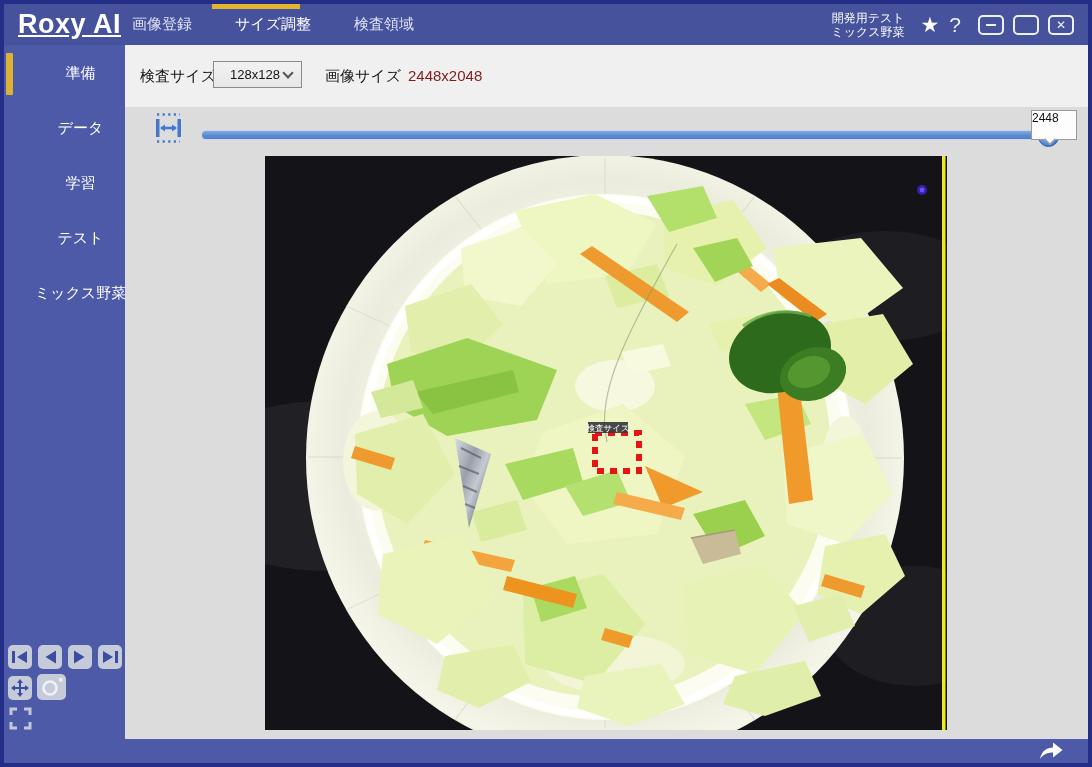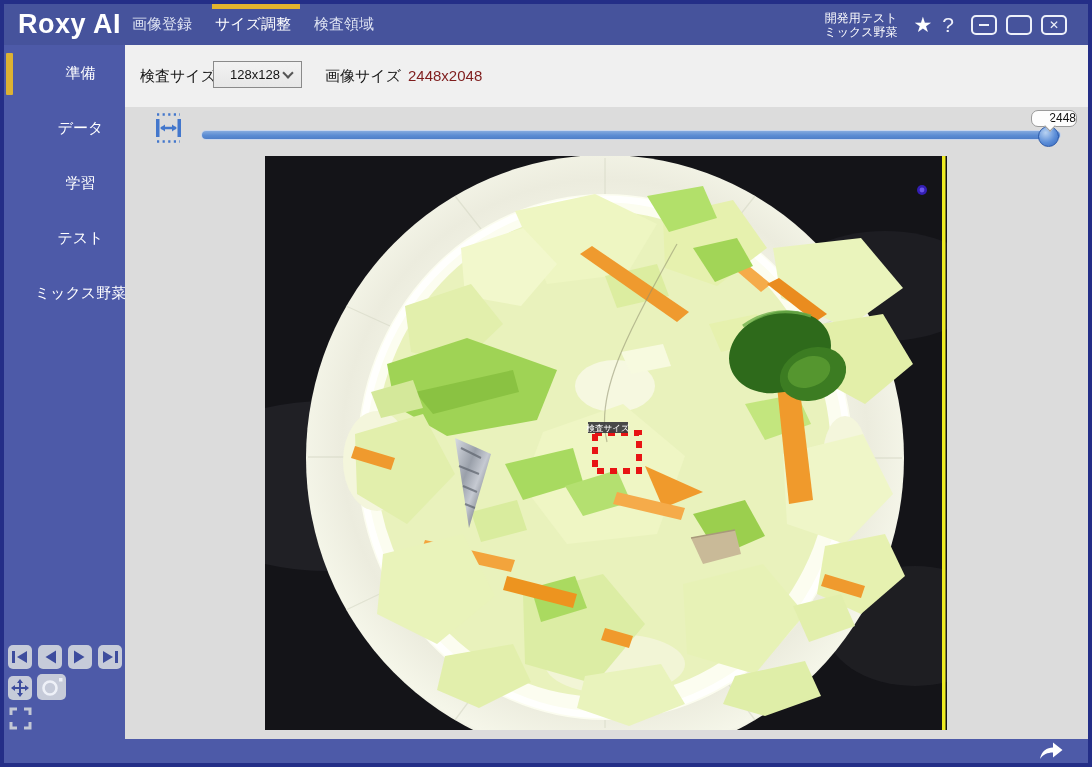--- a/index.html
+++ b/index.html
@@ -6,28 +6,28 @@
   html,body { width:1092px; height:767px; background:#888; }
   body { font-family:"Liberation Sans","DejaVu Sans",sans-serif; }
 
   .window{ position:relative; width:1092px; height:767px;
     border:4px solid #242e87; background:#4d5aa8; overflow:hidden; }
 
   
   .topbar{ position:absolute; left:0; top:0; width:1084px; height:41px;
     background:#46539c; }
   .logo{ position:absolute; left:14px; top:5px; color:#fff; font-size:27px;
-    font-weight:bold; letter-spacing:.5px; white-space:nowrap; }
+    font-weight:bold; letter-spacing:.5px; white-space:nowrap;text-decoration:underline; }
   .tabs{ position:absolute; left:128px; top:0; height:41px; display:flex;
-    align-items:center; gap:23px; }
+    align-items:center; gap:43px; }
   .tab{ color:#dde2f2; font-size:15px; cursor:default; white-space:nowrap; }
   .tab.active{ color:#fff; }
   .tab-accent{ position:absolute; left:208px; top:-2px; width:88px; height:7px;
     background:#e3b42e; }
-  .topbar-right{ position:absolute; right:21px; top:0; height:41px;
+  .topbar-right{ position:absolute; right:14px; top:0; height:41px;
     display:flex; align-items:center; }
   .project-info{ color:#fff; font-size:12px; line-height:14px;
     text-align:right; margin-right:10px; white-space:nowrap; }
   .icon-star{ color:#fff; font-size:21px; margin:0 6px; }
   .icon-help{ color:#eef0fa; font-size:21px; font-weight:500; margin:0 8px 0 4px; }
   .winbtn{ width:26px; height:20px; border:2px solid #eef1fa; border-radius:5px;
     display:flex; align-items:center; justify-content:center; margin-left:9px;
     color:#eef1fa; font-size:12px; line-height:1; }
   .winbtn .dash{ width:10px; height:2px; background:#eef1fa; }
 
@@ -63,23 +63,23 @@
     white-space:nowrap; }
 
   
   .measure-icon{ position:absolute; left:29px; top:67px; }
   .slider-track{ position:absolute; left:77px; top:86px; width:858px; height:8px;
     border-radius:4px; background:linear-gradient(#84aadf,#5b8cd3 55%,#4f7fc8);
     box-shadow:0 0 0 1px #c9d6ec; }
   .slider-thumb{ position:absolute; left:913px; top:81px; width:21px; height:21px;
     border-radius:50%; border:1px solid #2b59aa;
     background:radial-gradient(circle at 35% 30%, #b8d2f2, #5c8ed8 55%, #3567bc); }
-  .slider-tip{ position:absolute; left:906px; top:65px; width:46px; height:17px;
-    background:#fdfdfd; border:1px solid #9a9a9a; border-radius:7px;
-    font-size:12px; color:#111; text-align:right; line-height:15px; }
+  .slider-tip{ position:absolute; left:906px; top:65px; width:46px; height:30px;
+    background:#fdfdfd; border:1px solid #9a9a9a; border-radius:0;
+    font-size:12px; color:#111; text-align:left; line-height:15px; }
   .slider-tip::after{ content:""; position:absolute; left:14px; bottom:-4px;
     width:7px; height:7px; background:#fdfdfd; border-right:1px solid #9a9a9a;
     border-bottom:1px solid #9a9a9a; transform:rotate(45deg); }
 
   .viewer{ position:absolute; left:140px; top:111px; width:682px; height:574px; }
 
   .bottombar{ position:absolute; left:0; top:694px; width:963px; height:24px;
     background:#4d5aa8; }
   .share-btn{ position:absolute; left:913px; top:2px; width:26px; height:20px; }
 </style>

